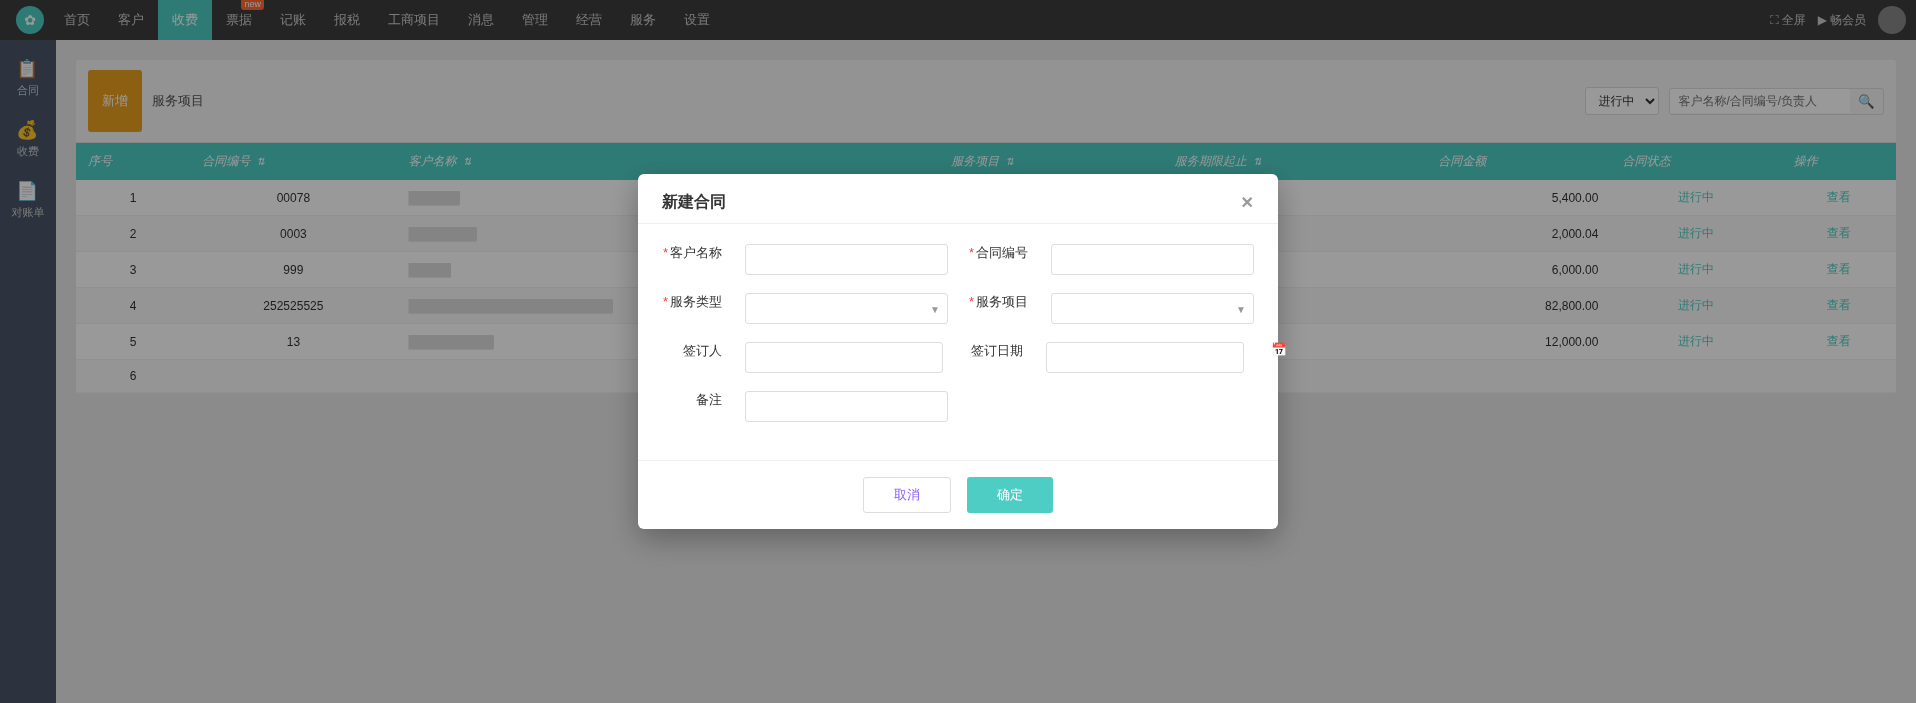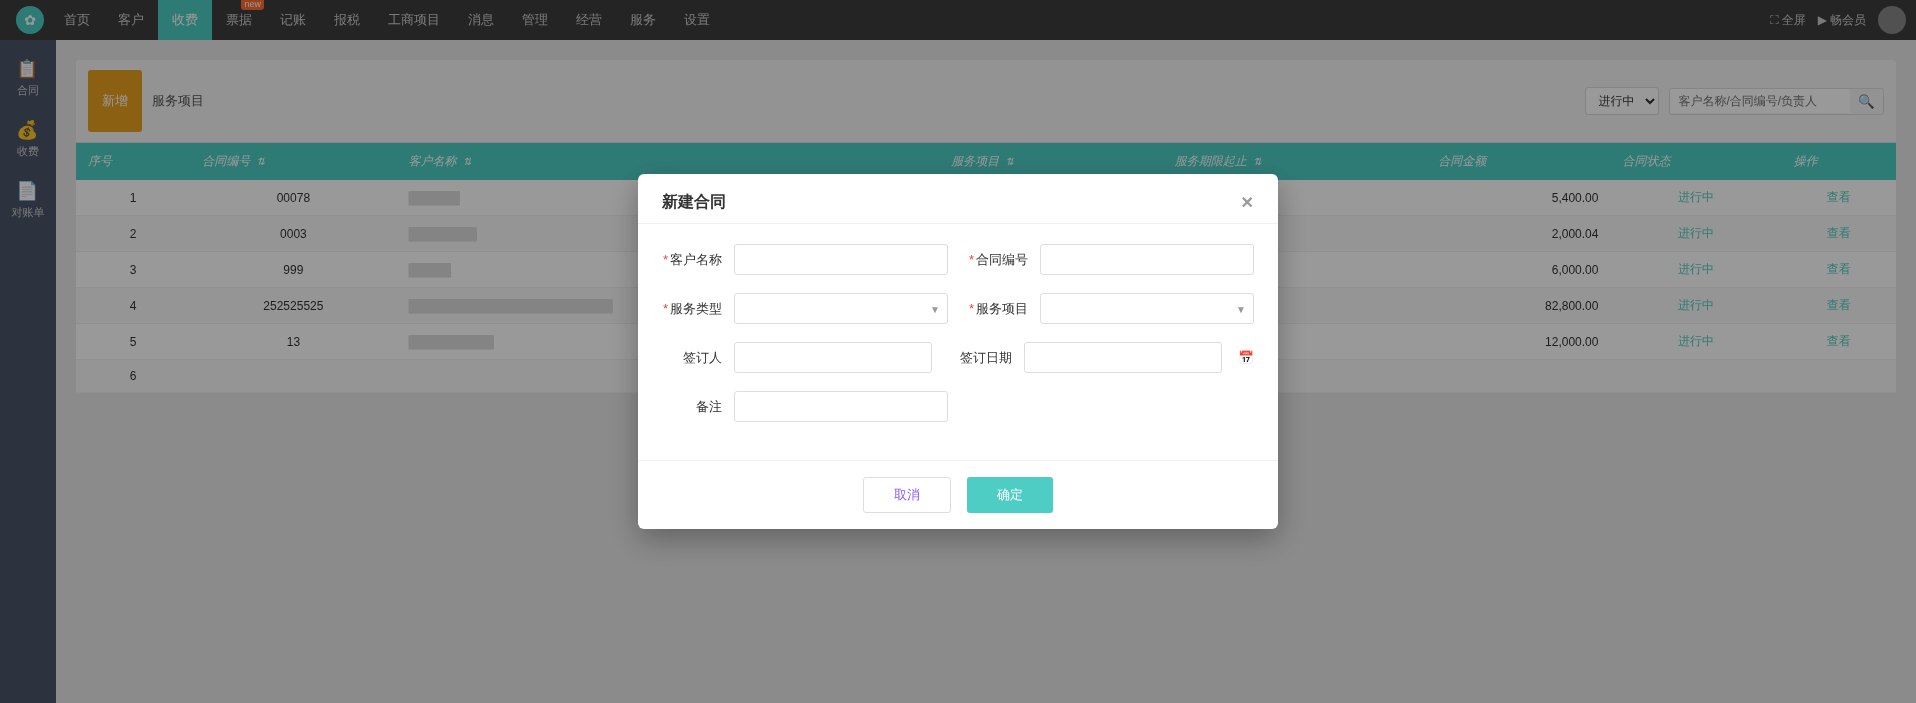--- a/index.html
+++ b/index.html
@@ -55,21 +55,21 @@
 
     
     .overlay { position: fixed; top: 0; left: 0; right: 0; bottom: 0; background: rgba(0,0,0,0.4); z-index: 100; display: flex; align-items: center; justify-content: center; }
 
     
     .modal { background: white; border-radius: 6px; width: 640px; padding: 0; box-shadow: 0 10px 30px rgba(0,0,0,0.3); position: relative; }
     .modal-header { padding: 18px 24px 10px; font-size: 16px; color: #333; font-weight: bold; border-bottom: 1px solid #f0f0f0; display: flex; justify-content: space-between; align-items: center; }
     .modal-close { cursor: pointer; color: #999; font-size: 16px; }
     .modal-body { padding: 20px 24px; }
     .form-row { display: flex; gap: 20px; margin-bottom: 18px; }
-    .form-group { flex: 1; display: flex; align-items: center; gap: 12px; }
+    .form-group { flex: 1; display: flex; align-items: flex-start; gap: 23px; }
     .form-label { font-size: 13px; color: #333; white-space: nowrap; min-width: 60px; text-align: right; }
     .required-star { color: #e44; margin-right: 2px; }
     .form-input { flex: 1; border: 1px solid #ddd; border-radius: 3px; padding: 7px 10px; font-size: 13px; outline: none; color: #333; }
     .form-select-wrap { flex: 1; position: relative; }
     .form-select-wrap .form-input { width: 100%; cursor: pointer; }
     .select-arrow { position: absolute; right: 8px; top: 50%; transform: translateY(-50%); color: #999; pointer-events: none; font-size: 10px; }
     .modal-footer { padding: 16px 24px; display: flex; justify-content: center; gap: 16px; border-top: 1px solid #f0f0f0; }
     .btn-cancel { background: white; border: 1px solid #ddd; color: #8b5cf6; padding: 8px 30px; border-radius: 3px; cursor: pointer; font-size: 13px; }
     .btn-confirm { background: #4ecdc4; border: none; color: white; padding: 8px 30px; border-radius: 3px; cursor: pointer; font-size: 13px; }
   </style>

